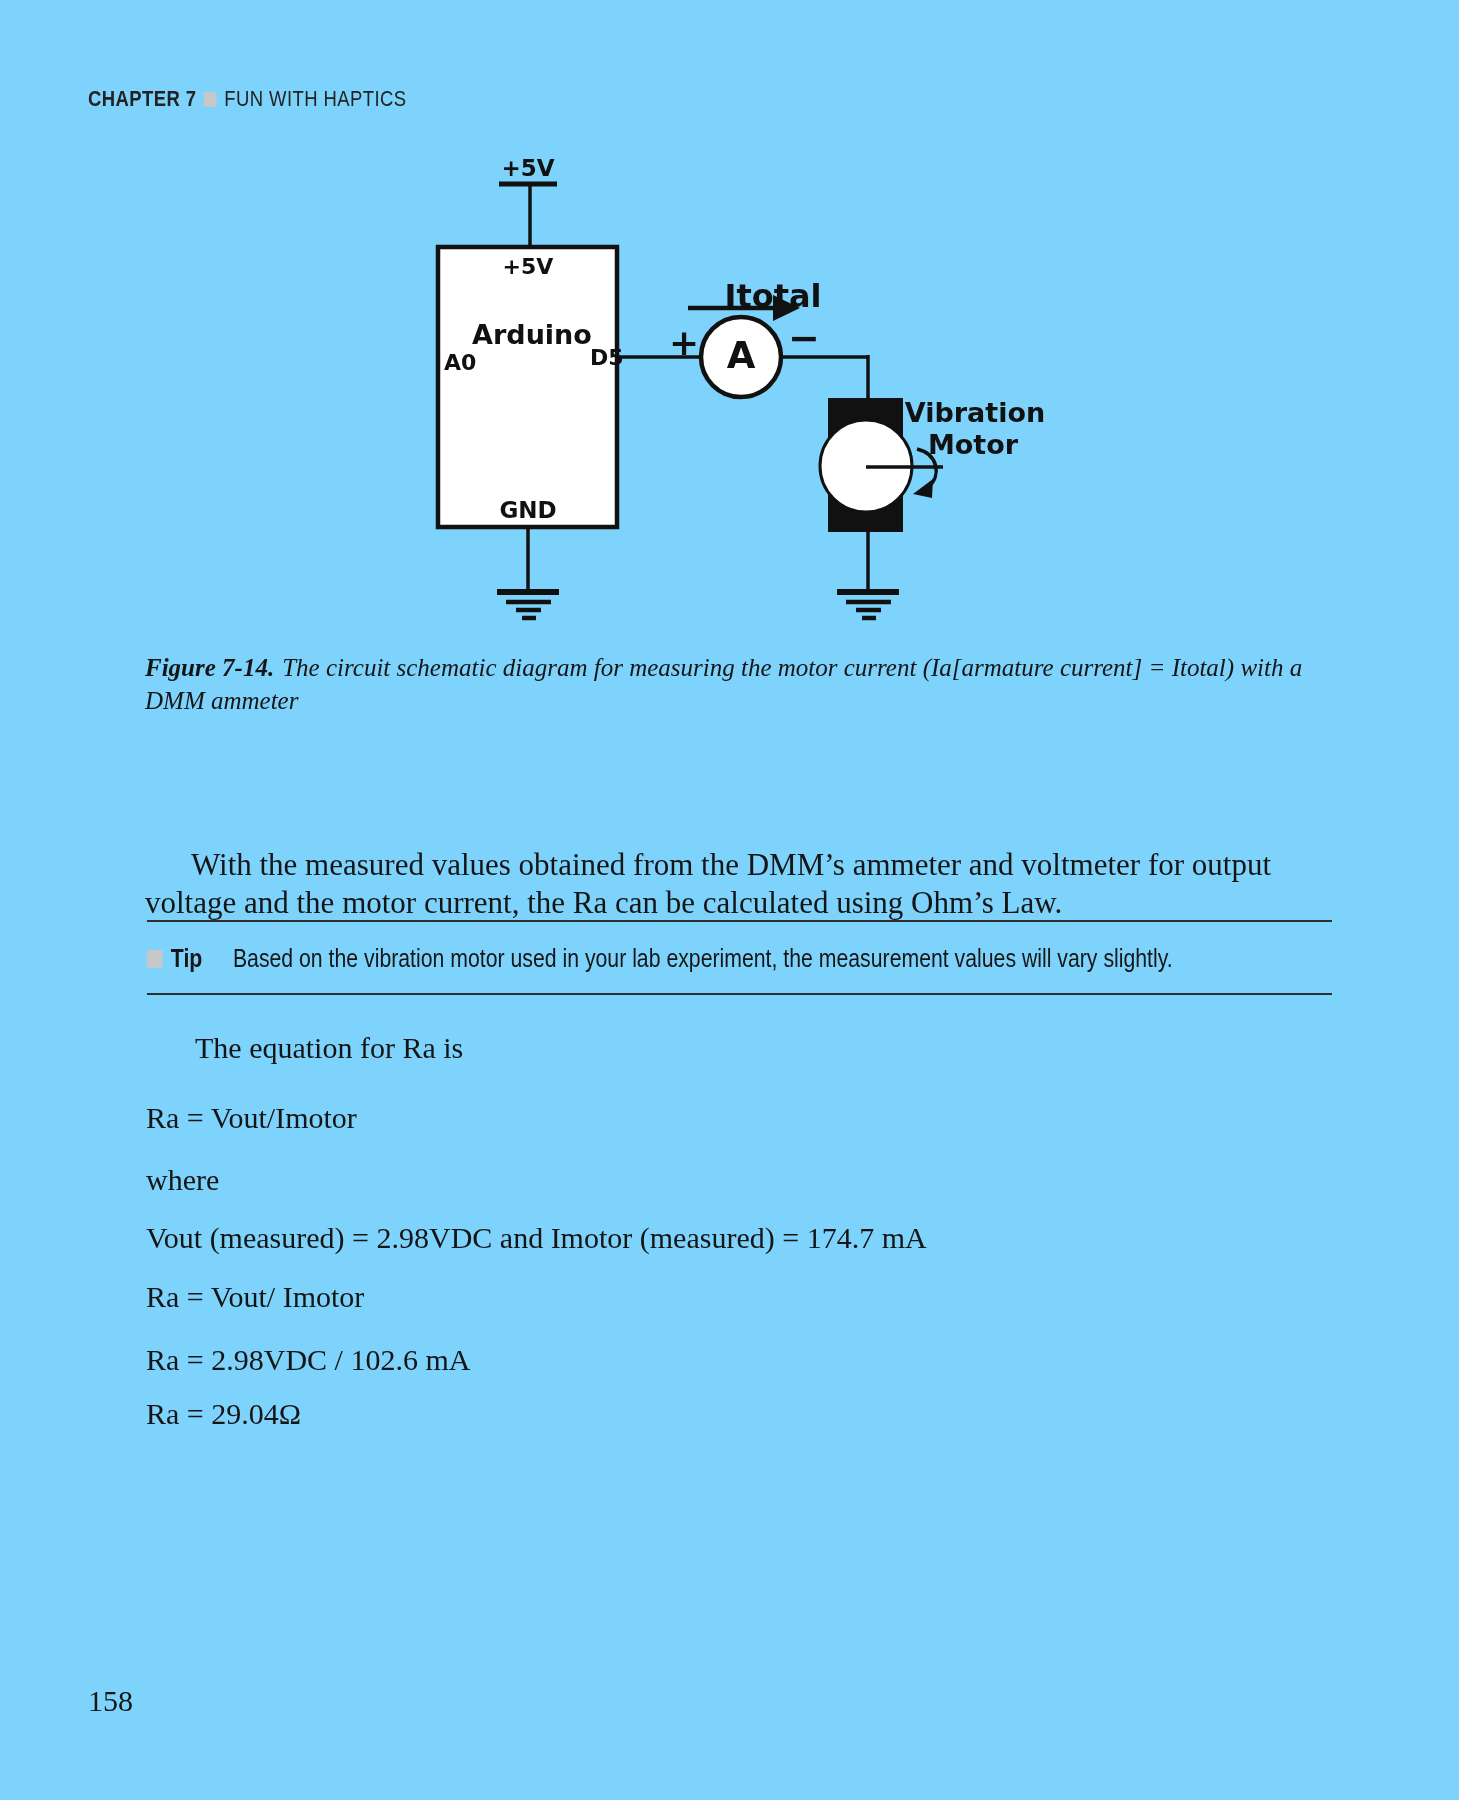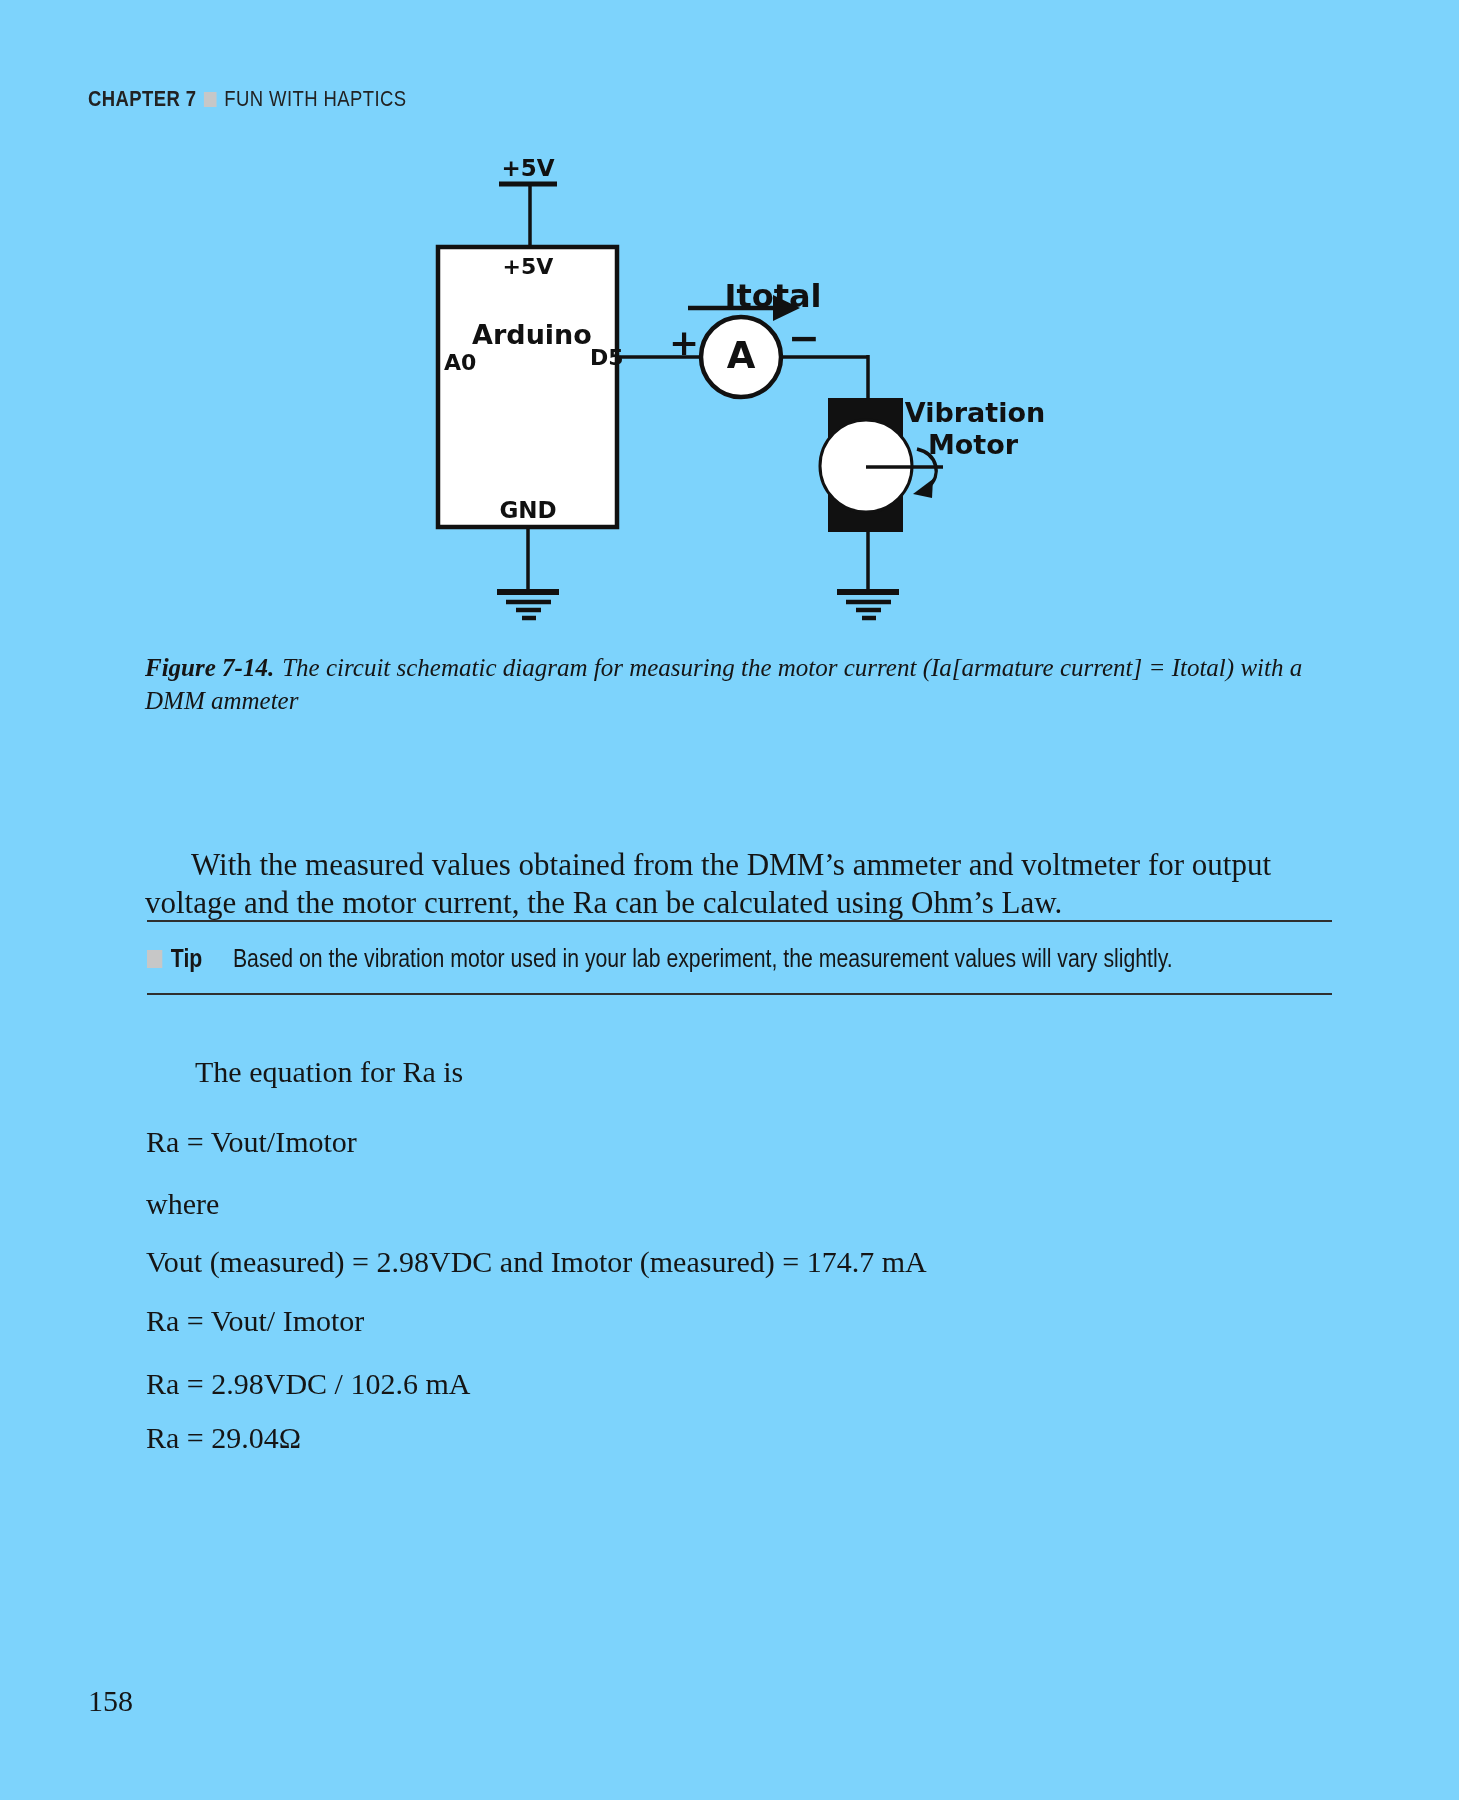--- a/index.html
+++ b/index.html
@@ -31,21 +31,21 @@
 
   
   .rule{position:absolute;left:147px;width:1185px;height:2px;background:#2f2f2f;}
   .tip-row{position:absolute;left:147px;top:944px;display:flex;align-items:center;
            font-family:"Liberation Sans",sans-serif;font-size:25px;white-space:nowrap;
            transform:scaleX(.85);transform-origin:left center;color:#161616;}
   .tip-row .sq{width:18px;height:18px;background:#c7c7c7;margin-right:10px;flex:none;}
   .tip-row .tip-label{font-weight:700;margin-right:36px;}
 
   
-  .eq{position:absolute;left:146px;font-size:30px;white-space:nowrap;color:#151515;margin-top:24px;}
+  .eq{position:absolute;left:146px;font-size:30px;white-space:nowrap;color:#151515;}
   .eq-intro{left:195px;}
 
   
   .folio{position:absolute;left:88px;top:1684px;font-size:30px;color:#151515;}
 </style>
 </head>
 <body>
 
 <div class="page">
 

